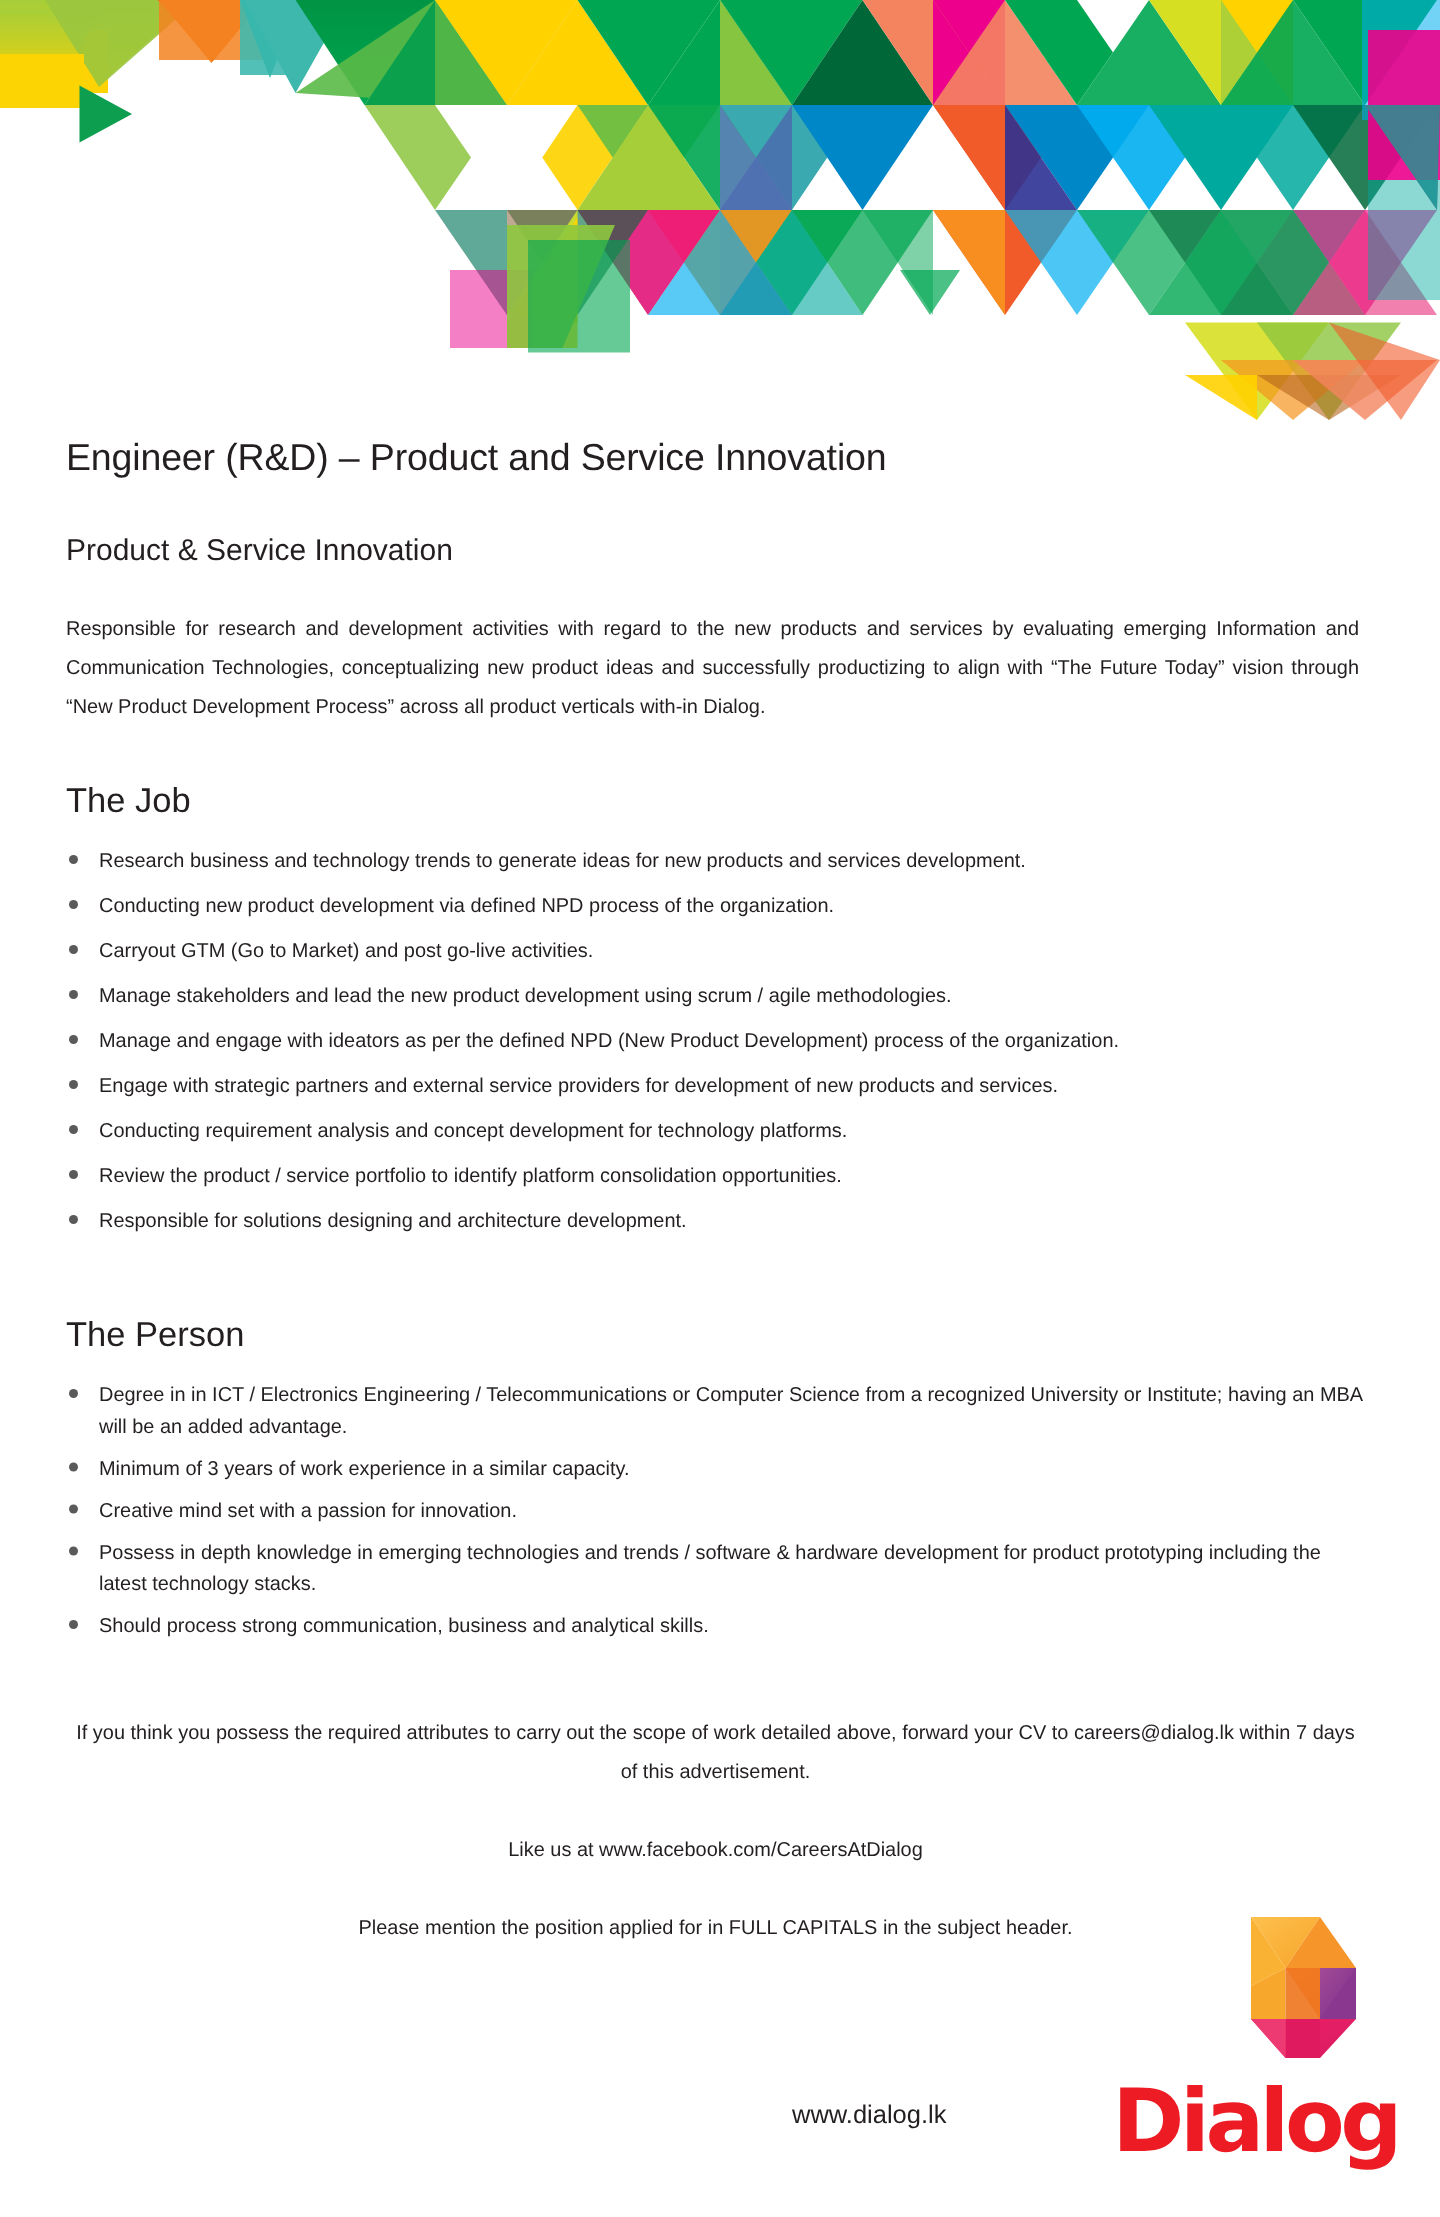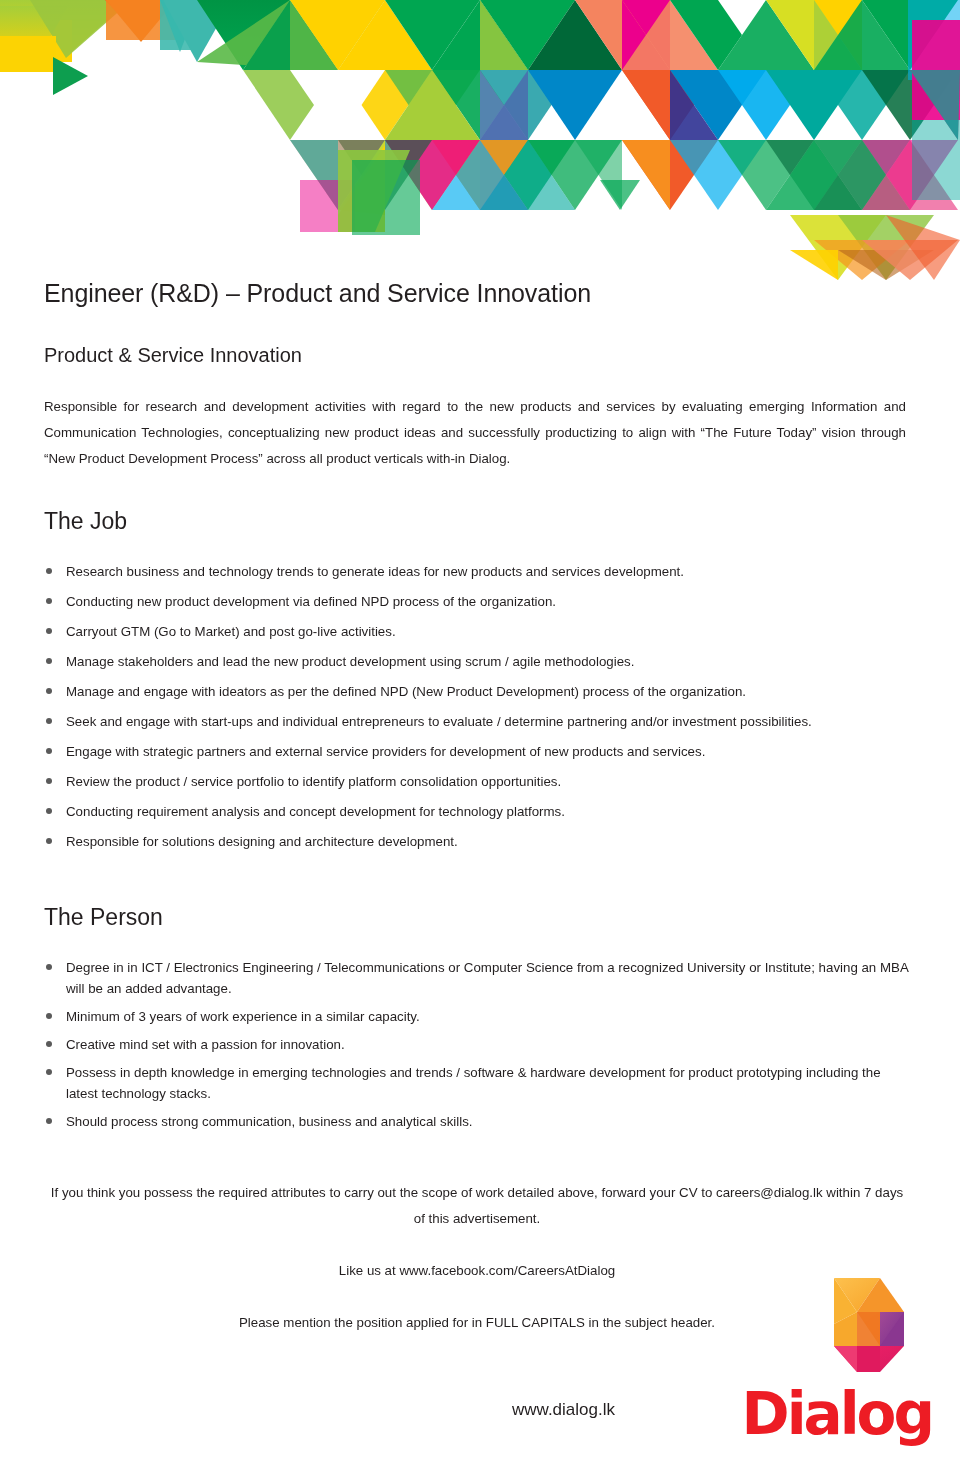--- a/index.html
+++ b/index.html
@@ -23,21 +23,21 @@
     width: 960px;
     height: 280px;
     overflow: hidden;
     background: #ffffff;
   }
   .header-banner svg { display: block; }
 
   
   .page {
     position: absolute;
-    top: 268px;
+    top: 280px;
     left: 0;
     width: 960px;
     padding: 0 44px;
     box-sizing: border-box;
   }
 
   .job-title {
     font-size: 25px;
     font-weight: 400;
     letter-spacing: -0.1px;
@@ -64,21 +64,21 @@
   .section-head {
     font-size: 23px;
     font-weight: 400;
     margin: 36px 0 0 0;
     color: #231f20;
   }
   .section-head.person { margin-top: 52px; }
 
   ul.bullets {
     list-style: none;
-    margin: 26px 0 0 0;
+    margin: 16px 0 0 0;
     padding: 0;
   }
   ul.bullets li {
     position: relative;
     padding-left: 22px;
     font-size: 13.3px;
     line-height: 1.58;
     margin-bottom: 9px;
     color: #231f20;
     max-width: 880px;
@@ -132,21 +132,21 @@
     bottom: 2px;
     font-size: 58px;
     line-height: 0.9;
     font-weight: 700;
     color: #ed1c24;
     letter-spacing: -3px;
     font-family: "DejaVu Sans", sans-serif;
   }
   .logo-url {
     position: absolute;
-    left: 0px;
+    left: 16px;
     bottom: 22px;
     font-size: 17px;
     color: #231f20;
     font-family: "Liberation Sans", sans-serif;
   }
 </style>
 </head>
 <body>
 
 <div class="header-banner">
@@ -341,33 +341,29 @@
       <li>
         <span class="bullet-dot"></span>
         <span class="bullet-text">Manage stakeholders and lead the new product development using scrum / agile methodologies.</span>
       </li>
       <li>
         <span class="bullet-dot"></span>
         <span class="bullet-text">Manage and engage with ideators as per the defined NPD (New Product Development) process of the organization.</span>
       </li>
       <li>
         <span class="bullet-dot"></span>
-        <span class="bullet-text">Seek and engage with start-ups and individual entrepreneurs to evaluate / determine partnering and/or investment possibilities.</span>
-      </li>
-      <li>
-        <span class="bullet-dot"></span>
         <span class="bullet-text">Engage with strategic partners and external service providers for development of new products and services.</span>
       </li>
       <li>
         <span class="bullet-dot"></span>
+        <span class="bullet-text">Conducting requirement analysis and concept development for technology platforms.</span>
+      </li>
+      <li>
+        <span class="bullet-dot"></span>
         <span class="bullet-text">Review the product / service portfolio to identify platform consolidation opportunities.</span>
-      </li>
-      <li>
-        <span class="bullet-dot"></span>
-        <span class="bullet-text">Conducting requirement analysis and concept development for technology platforms.</span>
       </li>
       <li>
         <span class="bullet-dot"></span>
         <span class="bullet-text">Responsible for solutions designing and architecture development.</span>
       </li>
     </ul>
 
   <h3 class="section-head person">The Person</h3>
   <ul class="bullets person-list" id="person-list">
       <li>

